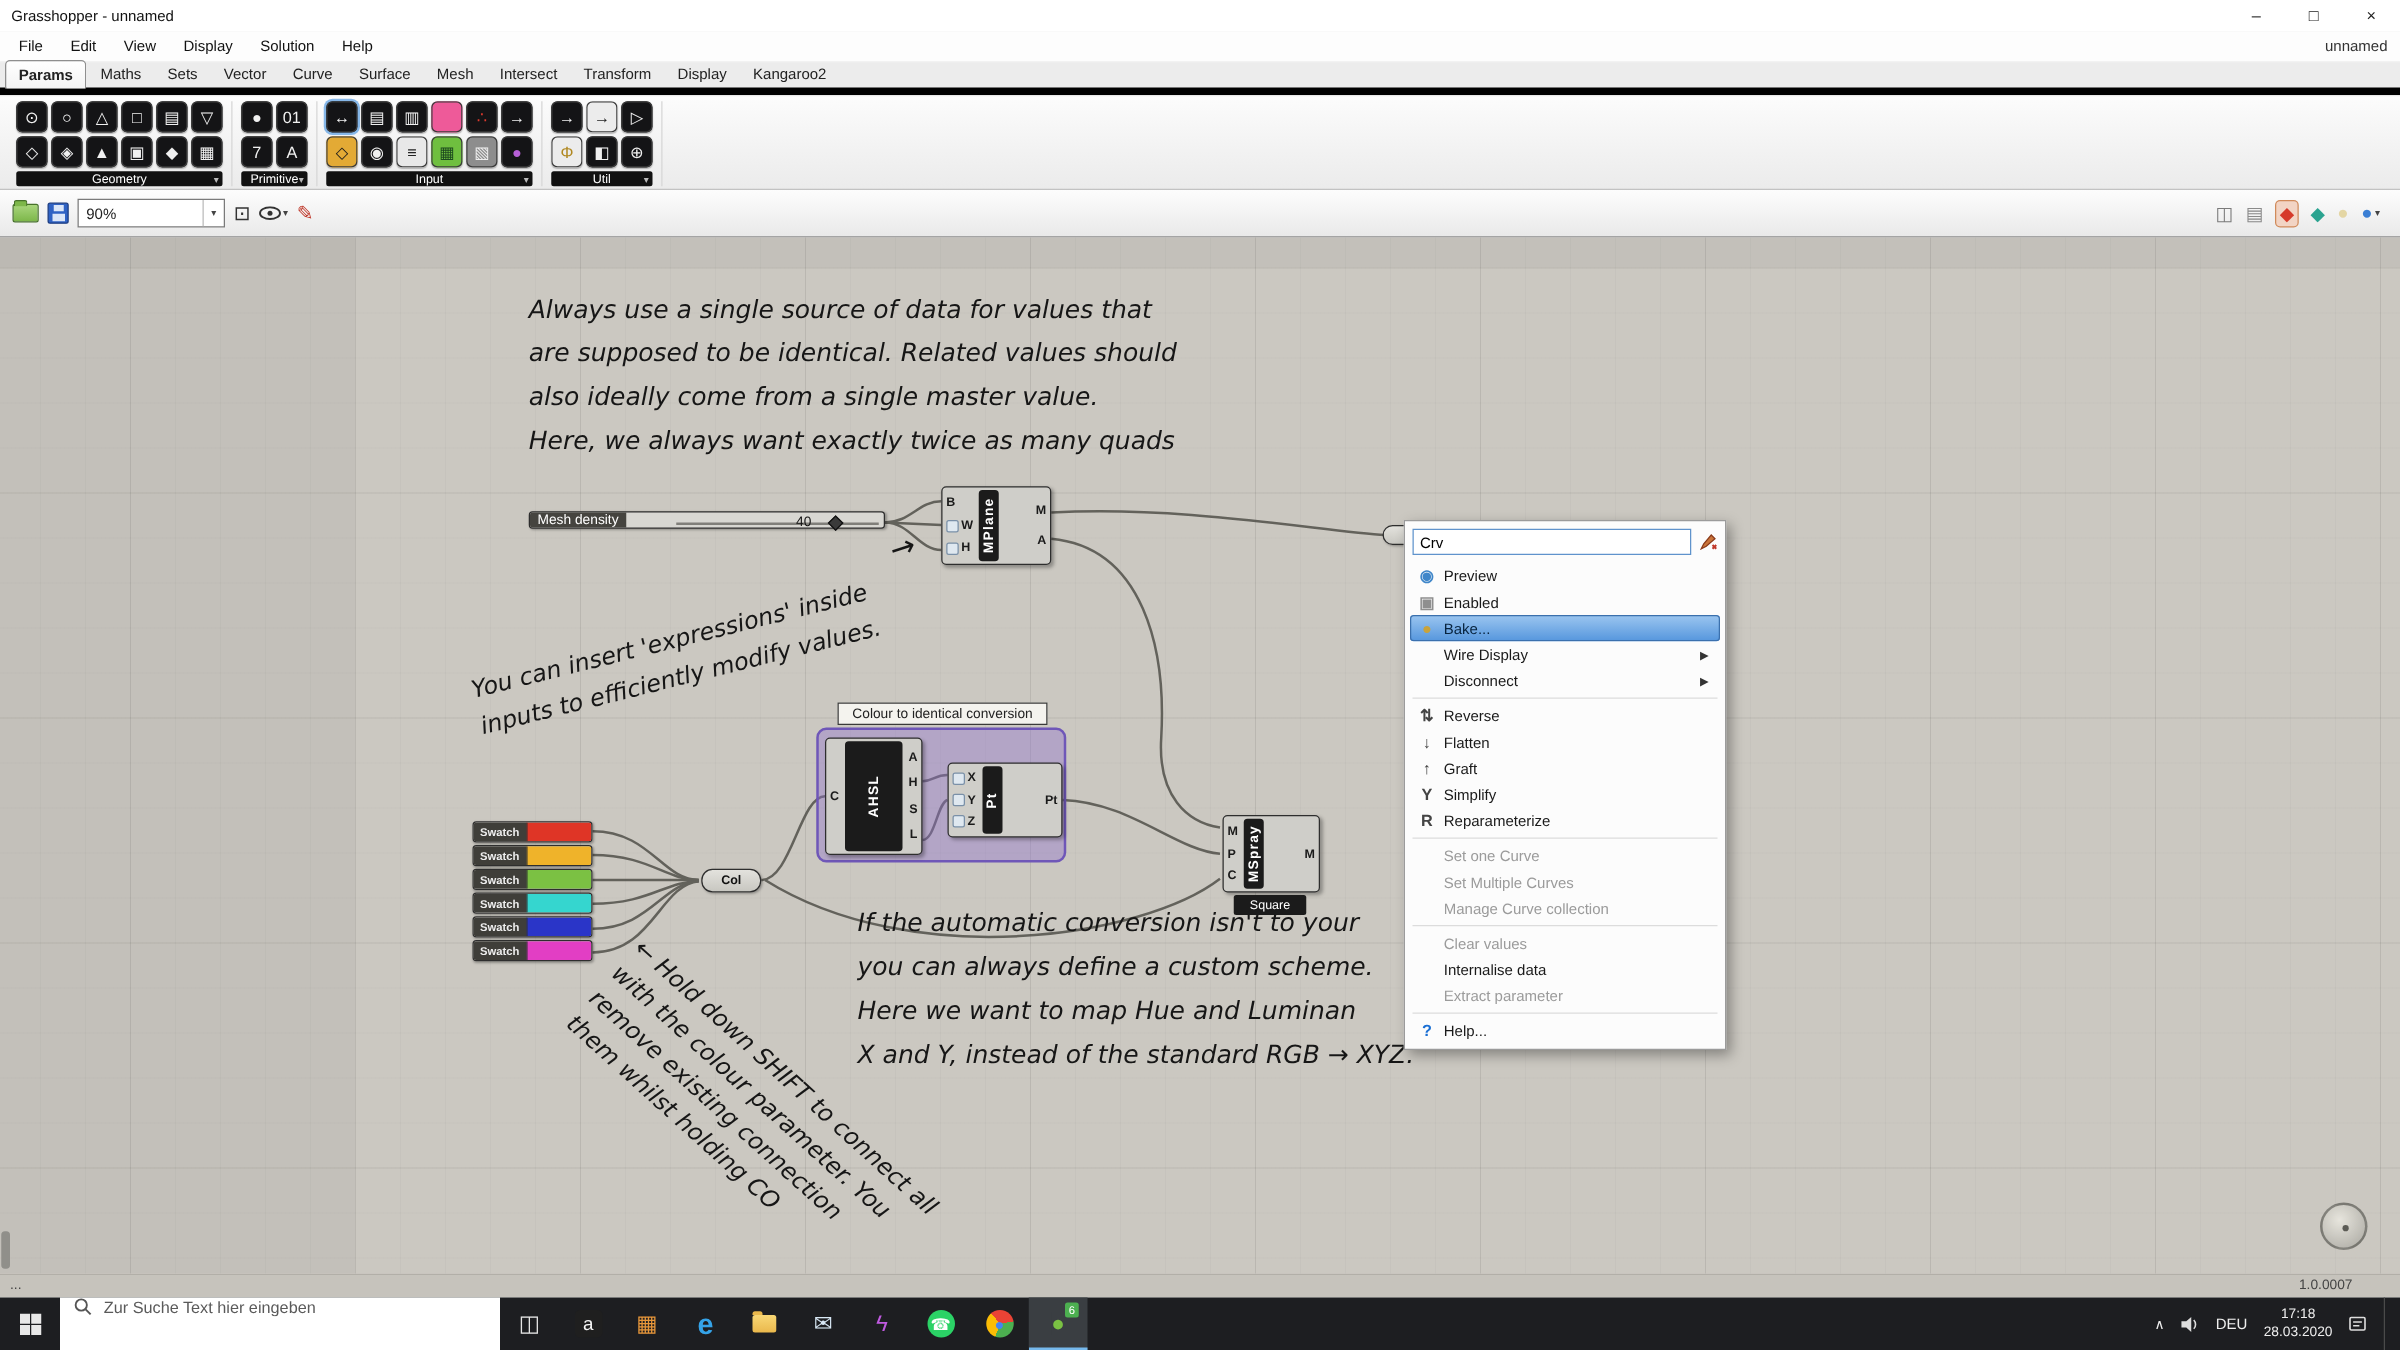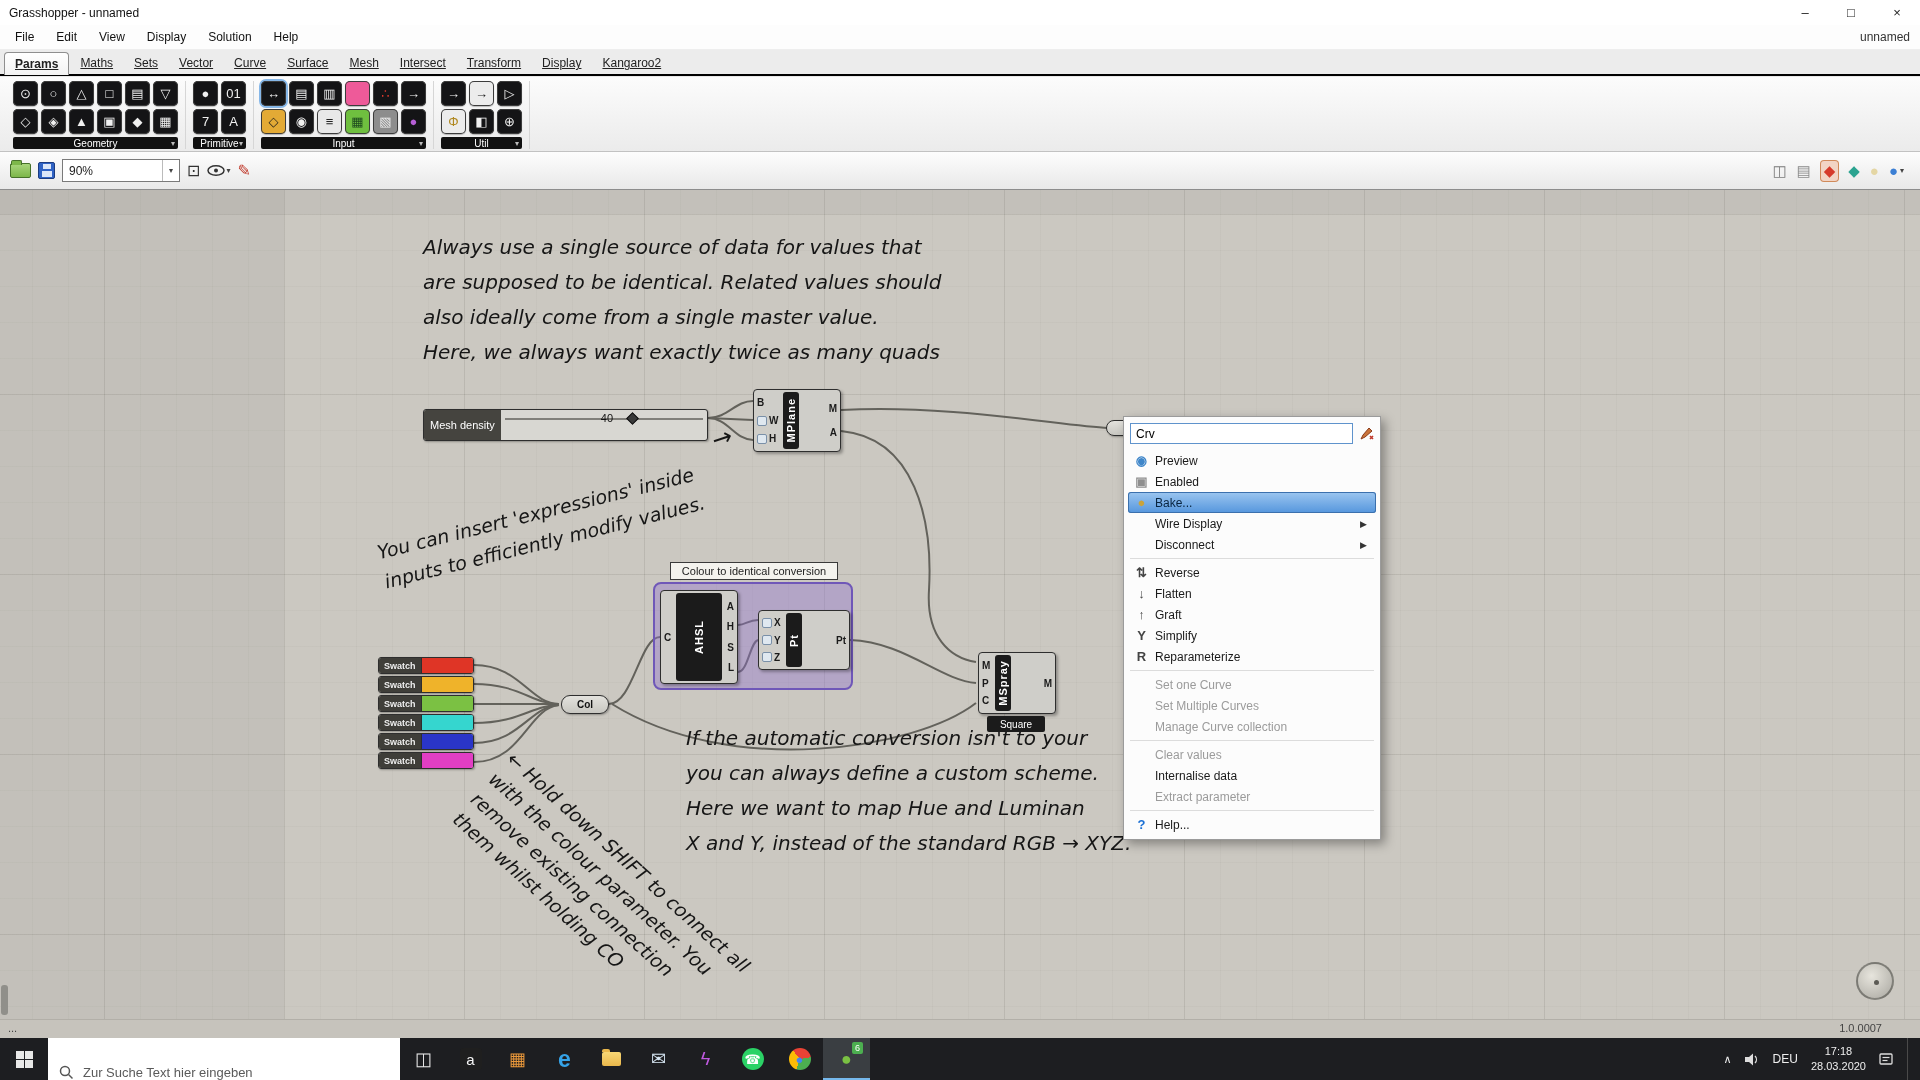--- a/index.html
+++ b/index.html
@@ -12,21 +12,21 @@
   .titlebar { position:absolute; left:0; top:0; width:1920px; height:25px; background:#fff;
     display:flex; align-items:center; font-size:12px; color:#111; padding-left:9px; }
   .win-controls { position:absolute; right:0; top:0; display:flex; }
   .win-btn { width:46px; height:25px; display:flex; align-items:center; justify-content:center;
     font-size:13px; color:#222; }
   .menubar { position:absolute; left:0; top:25px; width:1920px; height:25px; background:#fdfdfd;
     display:flex; align-items:center; font-size:12px; color:#111; padding-left:4px; border-bottom:1px solid #eee;}
   .mb-item { padding:0 11px; height:100%; display:flex; align-items:center; }
   .mb-right { position:absolute; right:10px; color:#333; }
   .tabbar { position:absolute; left:0; top:50px; width:1920px; height:26px; background:#ececec;
-    display:flex; align-items:flex-end; font-size:12px; color:#222; padding-left:4px; border-bottom:2px solid #000000;text-decoration:underline; }
+    display:flex; align-items:flex-end; font-size:12px; color:#222; padding-left:4px; border-bottom:6px solid #000000; }
   .tab { padding:4px 10px; margin-right:1px; }
   .tab.active { background:linear-gradient(#ffffff,#f3f3f3); border:1px solid #8f8f8f; border-bottom:none;
     border-radius:4px 4px 0 0; position:relative; top:1px; font-weight:bold; }
 
   
   .ribbon { position:absolute; left:0; top:77px; width:1920px; height:75px;
     background:linear-gradient(#fcfcfc,#ebebeb); border-bottom:1px solid #c2c2c2; display:flex; padding:4px 2px 2px 6px; }
   .rgroup { display:flex; flex-direction:column; padding:0 7px; border-right:1px solid #d6d6d6; }
   .ricons { display:grid; grid-auto-flow:column; grid-template-rows:repeat(2,25px); gap:3px; }
   .rtile { width:25px; height:25px; background:#141416; color:#f0f0f0; border-radius:5px;
@@ -88,22 +88,22 @@
     font-weight:bold; letter-spacing:1px; }
   .ports { display:flex; flex-direction:column; justify-content:space-evenly; font-size:10px;
     font-weight:bold; color:#1a1a1a; padding:0 3px; }
   .ports.out { align-items:flex-end; }
   .port { display:flex; align-items:center; }
   .port.xbadge::before { content:""; display:inline-block; width:8px; height:8px;
     background:#dfe8f0; border:1px solid #7a90a8; border-radius:2px; margin-right:2px; }
   .capsule { position:absolute; background:linear-gradient(#e3e2dd,#c8c7c1); border:1px solid #2e2e2e;
     border-radius:9px; display:flex; align-items:center; justify-content:center;
     font-size:10px; font-weight:bold; color:#111; box-shadow:1px 1px 2px rgba(0,0,0,.3); }
-  .gh-slider { position:absolute; left:423px; top:219px; width:285px; height:32px; display:flex;
-    background:#d8d7d2; border:1px solid #2e2e2e; border-radius:3px; box-shadow:1px 1px 2px rgba(0,0,0,.3); }
+  .gh-slider { position:absolute; left:423px; top:219px; width:285px; height:14px; display:flex;
+    background:#d8d7d2; border:1px solid #2e2e2e; border-radius:3px; box-shadow:1px 1px 2px rgba(0,0,0,.3);gap:36px; }
   .gh-slider .slabel { background:#45443f; color:#fff; font-size:11px; display:flex; align-items:center;
     padding:0 6px; border-radius:2px 0 0 2px; }
   .gh-slider .strack { position:relative; flex:1; }
   .gh-slider .strack::before { content:""; position:absolute; left:4px; right:4px; top:8px; height:2px; background:#807f7a; }
   .gh-slider .sval { position:absolute; left:100px; top:2px; font-size:11px; color:#111; }
   .gh-slider .sgrip { position:absolute; left:127px; top:4px; width:9px; height:9px; background:#3a3a3a;
     border:1px solid #111; transform:rotate(45deg); }
   .gh-group { position:absolute; left:653px; top:392px; width:200px; height:108px;
     background:rgba(143,113,205,0.40); border:2px solid #6f57b8; border-radius:8px; }
   .group-label { position:absolute; left:670px; top:372px; width:168px; height:18px; background:#f4f3ee;
@@ -142,21 +142,21 @@
     border-top:1px solid #b2afa8; font-size:11px; color:#444; }
   .statusbar .dots { position:absolute; left:8px; top:2px; }
   .statusbar .ver { position:absolute; right:38px; top:2px; }
 
   
   .taskbar { position:absolute; left:0; top:1038px; width:1920px; height:42px; background:#1d1e21;
     display:flex; align-items:stretch; z-index:100; }
   .tb-start { width:48px; display:flex; align-items:center; justify-content:center; }
   .winlogo { display:grid; grid-template-columns:8px 8px; grid-template-rows:8px 8px; gap:1px; }
   .winlogo span { background:#e8e8e8; }
-  .tb-search { width:352px; background:#fff; display:flex; align-items:flex-end; gap:9px; padding:0 11px; }
+  .tb-search { width:352px; background:#fff; display:flex; align-items:flex-start; gap:9px; padding:0 11px; }
   .tb-search input { border:none; outline:none; flex:1; font-size:13px; color:#333; background:transparent;
     font-family:"Liberation Sans",sans-serif; }
   .tb-search input::placeholder { color:#5a5a5a; }
   .tb { position:relative; width:47px; display:flex; align-items:center; justify-content:center; }
   .tb .glyph { font-size:18px; line-height:1; display:flex; align-items:center; justify-content:center; color:#e6e6e6; }
   .tb.boxed .glyph { width:22px; height:22px; border-radius:4px; font-size:15px; }
   .tb.round .glyph { width:22px; height:22px; border-radius:50%; font-size:13px; }
   .tb.edge .glyph { font-size:23px; font-weight:bold; }
   .tb.folder .glyph { width:19px; height:14px; background:linear-gradient(#f8d775,#eab84c); border-radius:2px; position:relative; }
   .tb.folder .glyph::before { content:""; position:absolute; top:-3px; left:0; width:8px; height:3px;

